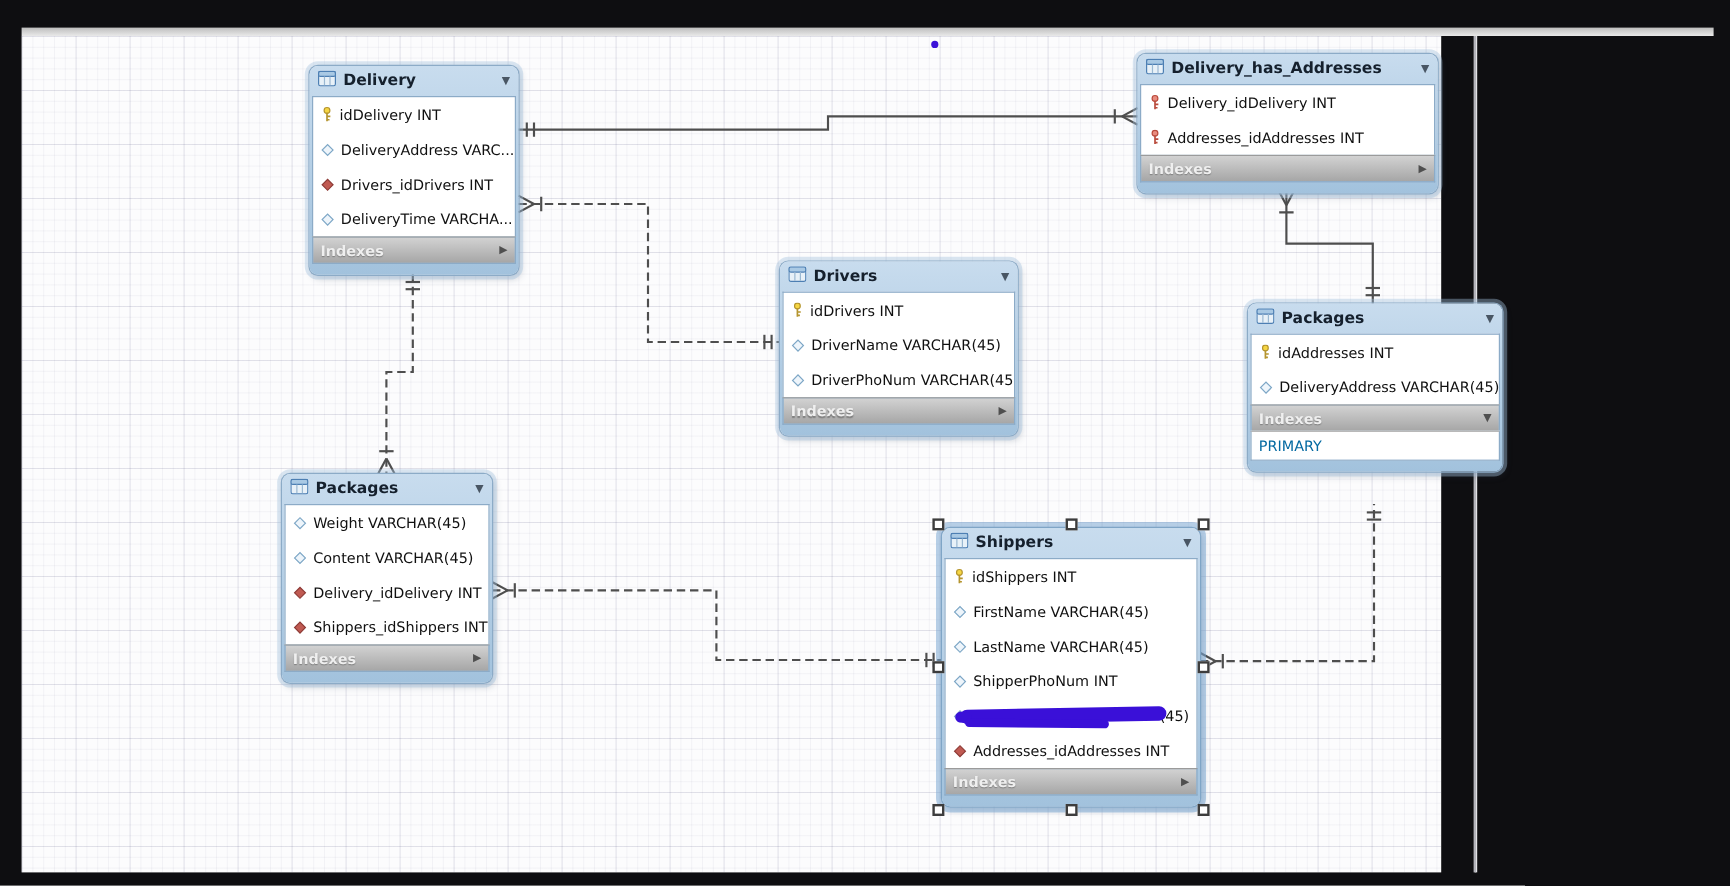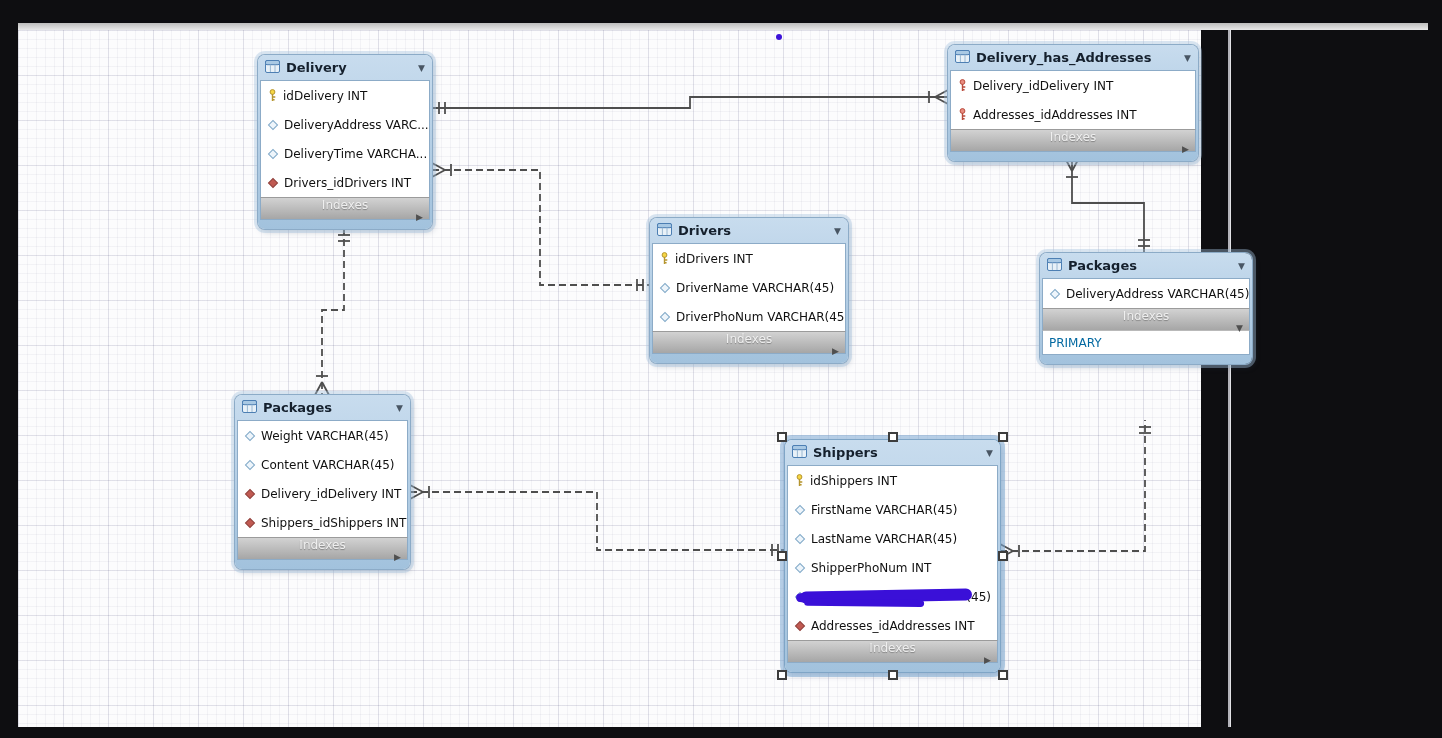--- a/index.html
+++ b/index.html
@@ -44,23 +44,23 @@
   .hdr .tri{margin-left:auto;font-size:9px;color:#495664;}
   .tbody{background:#ffffff;border:1px solid #8cabc7;border-bottom:none;}
   .col-row{
     position:relative;height:29px;display:flex;align-items:center;gap:5px;
     padding:0 6px;font-size:12px;color:#101010;white-space:nowrap;overflow:hidden;
   }
   .col-row .ic{flex:0 0 auto;display:inline-flex;}
   .idx{
     height:21px;display:flex;align-items:center;padding:0 6px;
     background:linear-gradient(#d2d2d2,#a6a6a6);
-    color:#efefef;font-size:12px;font-weight:normal;
+    color:#efefef;font-size:12px;font-weight:bold;
     text-shadow:0 1px 1px rgba(0,0,0,.3);
-    border:1px solid #8cabc7;border-top:1px solid #9b9b9b;border-bottom:none;flex-direction:column;
+    border:1px solid #8cabc7;border-top:1px solid #9b9b9b;border-bottom:none;
   }
   .idx .arrow{margin-left:auto;font-size:9px;color:#4f4f4f;text-shadow:none;}
   .index-row{
     height:23px;display:flex;align-items:center;padding:0 6px;font-size:12px;color:#0369a1;
     background:#fff;border:1px solid #8cabc7;border-top:1px solid #b9b9b9;border-bottom:none;
   }
   .tbody-last{border-bottom:1px solid #8cabc7;}
 
   .scribble{
     position:absolute;left:12px;right:25px;top:8px;height:12px;
@@ -153,32 +153,32 @@
             <span class="ic">
               <svg width="12" height="12" viewBox="0 0 12 12">
     <rect x="2.8" y="2.8" width="6.4" height="6.4" transform="rotate(45 6 6)" fill="#eef5fb" stroke="#7fa8c7" stroke-width="1"></rect>
   </svg>
             </span>
             <span>DeliveryAddress VARC...</span>
           </div>
           <div class="col-row">
             <span class="ic">
               <svg width="12" height="12" viewBox="0 0 12 12">
+    <rect x="2.8" y="2.8" width="6.4" height="6.4" transform="rotate(45 6 6)" fill="#c05a52" stroke="#8e3c37" stroke-width="1"></rect>
+  </svg>
+            </span>
+            <span>Drivers_idDrivers INT</span>
+          </div>
+          <div class="col-row">
+            <span class="ic">
+              <svg width="12" height="12" viewBox="0 0 12 12">
     <rect x="2.8" y="2.8" width="6.4" height="6.4" transform="rotate(45 6 6)" fill="#eef5fb" stroke="#7fa8c7" stroke-width="1"></rect>
   </svg>
             </span>
             <span>DeliveryTime VARCHA...</span>
-          </div>
-          <div class="col-row">
-            <span class="ic">
-              <svg width="12" height="12" viewBox="0 0 12 12">
-    <rect x="2.8" y="2.8" width="6.4" height="6.4" transform="rotate(45 6 6)" fill="#c05a52" stroke="#8e3c37" stroke-width="1"></rect>
-  </svg>
-            </span>
-            <span>Drivers_idDrivers INT</span>
           </div>
         </div>
         <div class="idx tbody-last">
           <span>Indexes</span>
           <span class="arrow">▶</span>
         </div>
       </div>
       <div class="table" style="left: 930px; top: 15px; width: 250px;">
         <div class="hdr">
           <span class="ic"><svg width="15" height="13" viewBox="0 0 15 13">
@@ -263,20 +263,29 @@
           <span class="ic"><svg width="15" height="13" viewBox="0 0 15 13">
   <rect x="0.5" y="0.5" width="14" height="12" rx="1.5" fill="#e8f1f8" stroke="#4d7fb3"></rect>
   <rect x="0.5" y="0.5" width="14" height="4.2" rx="1.5" fill="#a9c9e4" stroke="#4d7fb3"></rect>
   <line x1="5.4" y1="4.7" x2="5.4" y2="12" stroke="#9ab8d2"></line>
   <line x1="10" y1="4.7" x2="10" y2="12" stroke="#9ab8d2"></line>
 </svg></span>
           <span>Packages</span>
           <span class="tri">▼</span>
         </div>
         <div class="tbody">
+          <div class="col-row">
+            <span class="ic">
+              <svg width="11" height="13" viewBox="0 0 11 13">
+      <circle cx="5.5" cy="3" r="2.4" fill="#f6d643" stroke="#b5952f" stroke-width="1"></circle>
+      <path d="M5.5 5 L5.5 12 M5.5 8 L8.3 8 M5.5 10.8 L7.6 10.8" stroke="#b5952f" stroke-width="1.4" fill="none"></path>
+    </svg>
+            </span>
+            <span>idAddresses INT</span>
+          </div>
           <div class="col-row">
             <span class="ic">
               <svg width="12" height="12" viewBox="0 0 12 12">
     <rect x="2.8" y="2.8" width="6.4" height="6.4" transform="rotate(45 6 6)" fill="#eef5fb" stroke="#7fa8c7" stroke-width="1"></rect>
   </svg>
             </span>
             <span>DeliveryAddress VARCHAR(45)</span>
           </div>
         </div>
         <div class="idx">

